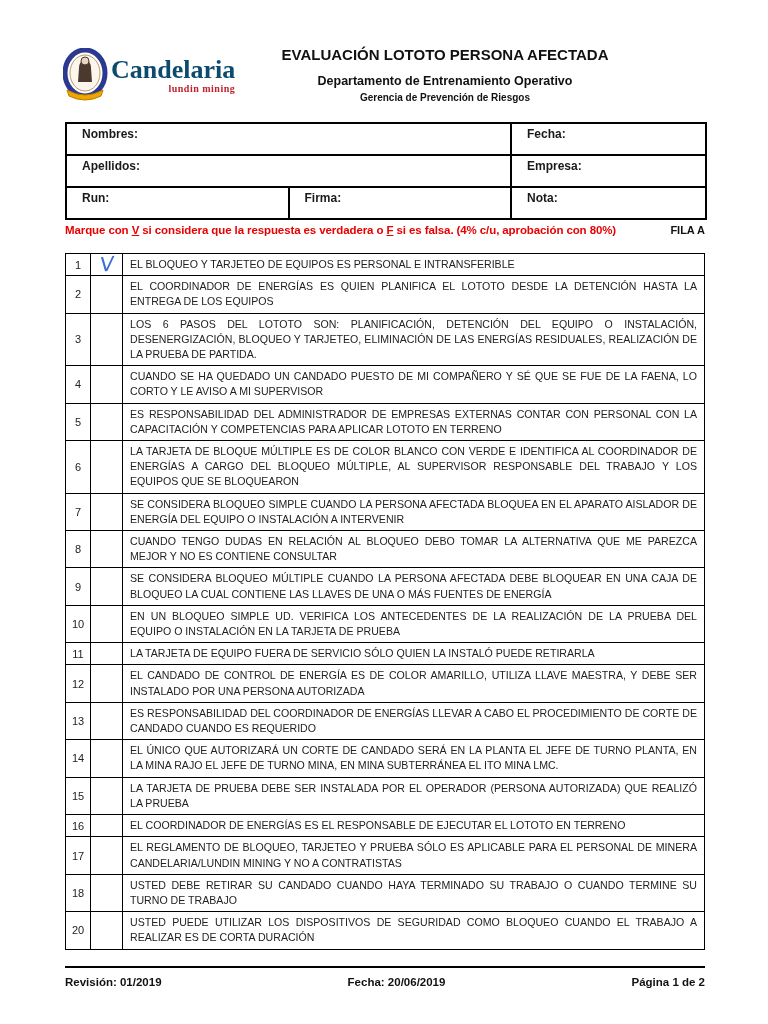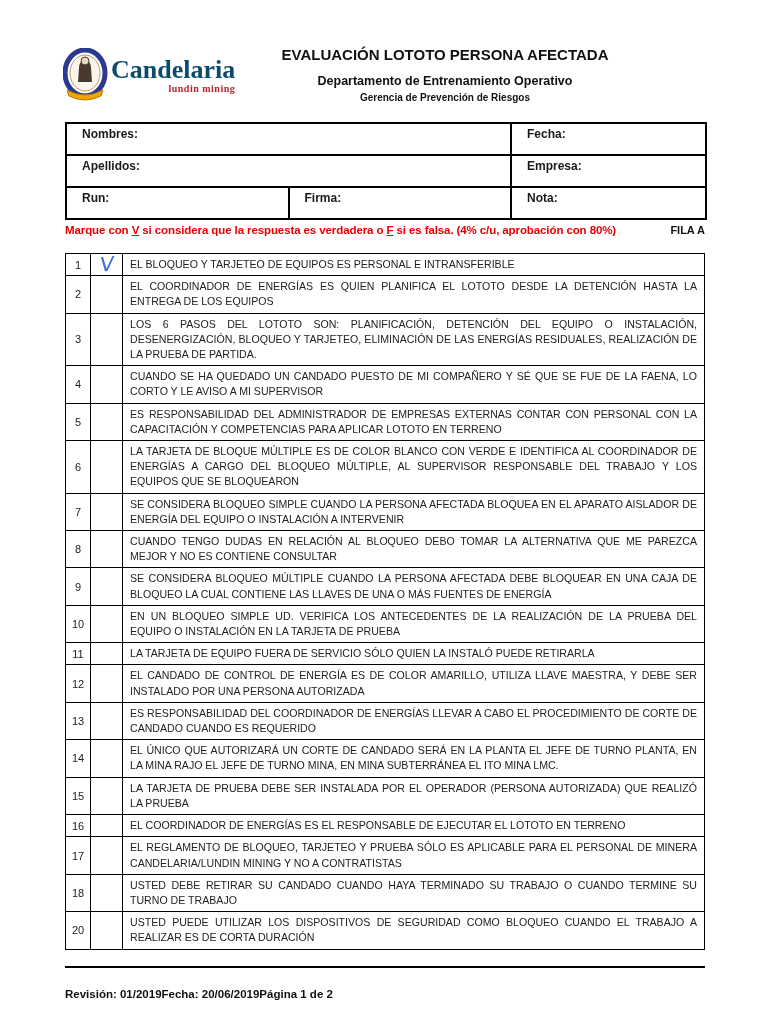--- a/index.html
+++ b/index.html
@@ -74,22 +74,22 @@
     font-family: "DejaVu Sans", sans-serif;
     font-size: 20px; line-height: 20px;
     color: #3b6ed6; font-weight: normal;
     transform: skewX(-12deg) rotate(-6deg);
   }
 
   
   .footer {
     margin-top: 16px;
     border-top: 2.5px solid #000;
-    padding-top: 20px;
-    display: flex; justify-content: flex-start;
+    padding-top: 8px;
+    display: flex; justify-content: space-between;
     font-weight: bold; font-size: 11.5px; color: #111;
   }
 </style>
 </head>
 <body>
 
 <div class="page">
 
   <div class="header">
     <div class="logo">

